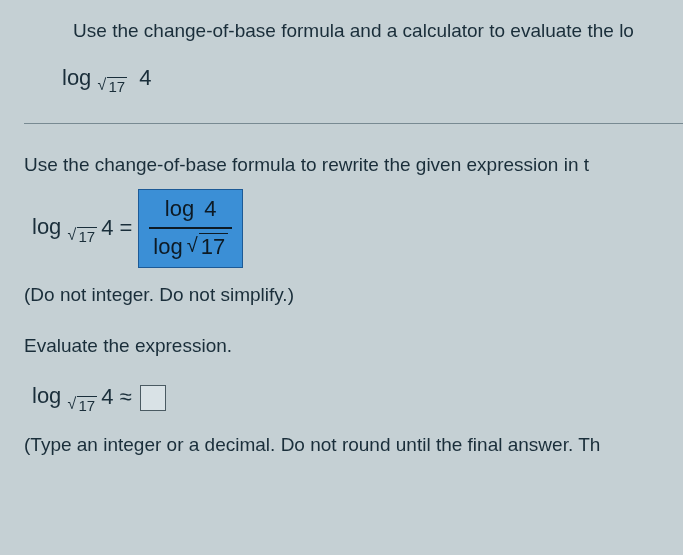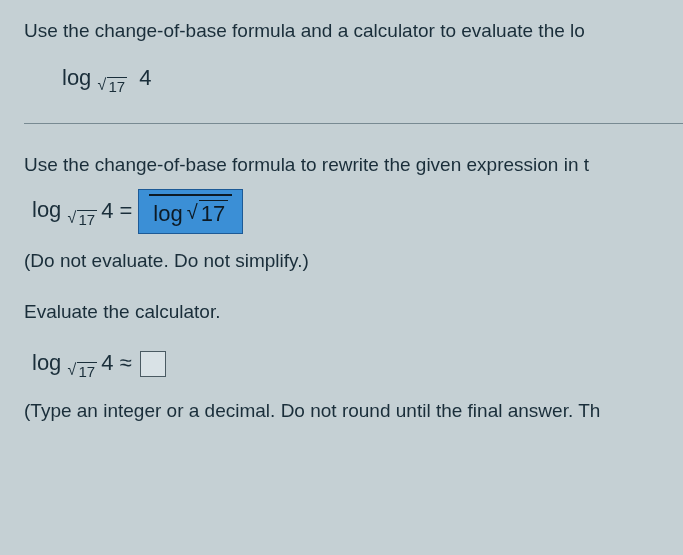--- a/index.html
+++ b/index.html
@@ -7,21 +7,21 @@
       font-family: Arial, sans-serif;
       background: #c5d0d4;
       width: 683px;
       height: 555px;
       overflow: hidden;
       color: #1a2e3a;
       font-size: 19px;
       line-height: 1.4;
       padding: 18px 0 0 24px;
     }
-    .problem-top { margin-bottom: 18px; }
+    .problem-top { margin-bottom: 18px; text-align: center; }
     .expr1 {
       margin: 18px 0 28px 38px;
       font-size: 22px;
     }
     .log-base { display: inline-block; }
     .log-txt { font-weight: normal; }
     .base-sub {
       font-size: 15px;
       vertical-align: sub;
       position: relative;
@@ -139,37 +139,41 @@
         <span class="sqrt-wrap">
           <span class="sqrt-sym">√</span>
           <span class="sqrt-inner">17</span>
         </span>
       </span>
     </span>
     <span class="arg" style="margin-left:4px;">4</span>
   </span>
   <span class="eq-sign">=</span>
   <span class="frac-highlight">
+    <span class="frac-num">
+      <span>log</span>
+      <span style="margin-left:4px;">4</span>
+    </span>
     <span class="frac-bar"></span>
     <span class="frac-den">
       <span>log</span>
       <span class="sqrt-wrap2">
         <span class="sqrt-sym2">√</span>
         <span class="sqrt-inner2">17</span>
       </span>
     </span>
   </span>
 </div>
 
 <div class="note">
-  <span>(Do not evaluate. Do not simplify.)</span>
+  <span>(Do not integer. Do not simplify.)</span>
 </div>
 
 <div class="eval-text">
-  <span>Evaluate the calculator.</span>
+  <span>Evaluate the expression.</span>
 </div>
 
 <div class="approx-line">
   <span class="log-base">
     <span class="log-txt">log</span>
     <span class="base-sub">
       <span class="sqrt-wrap">
         <span class="sqrt-sym">√</span>
         <span class="sqrt-inner">17</span>
       </span>

